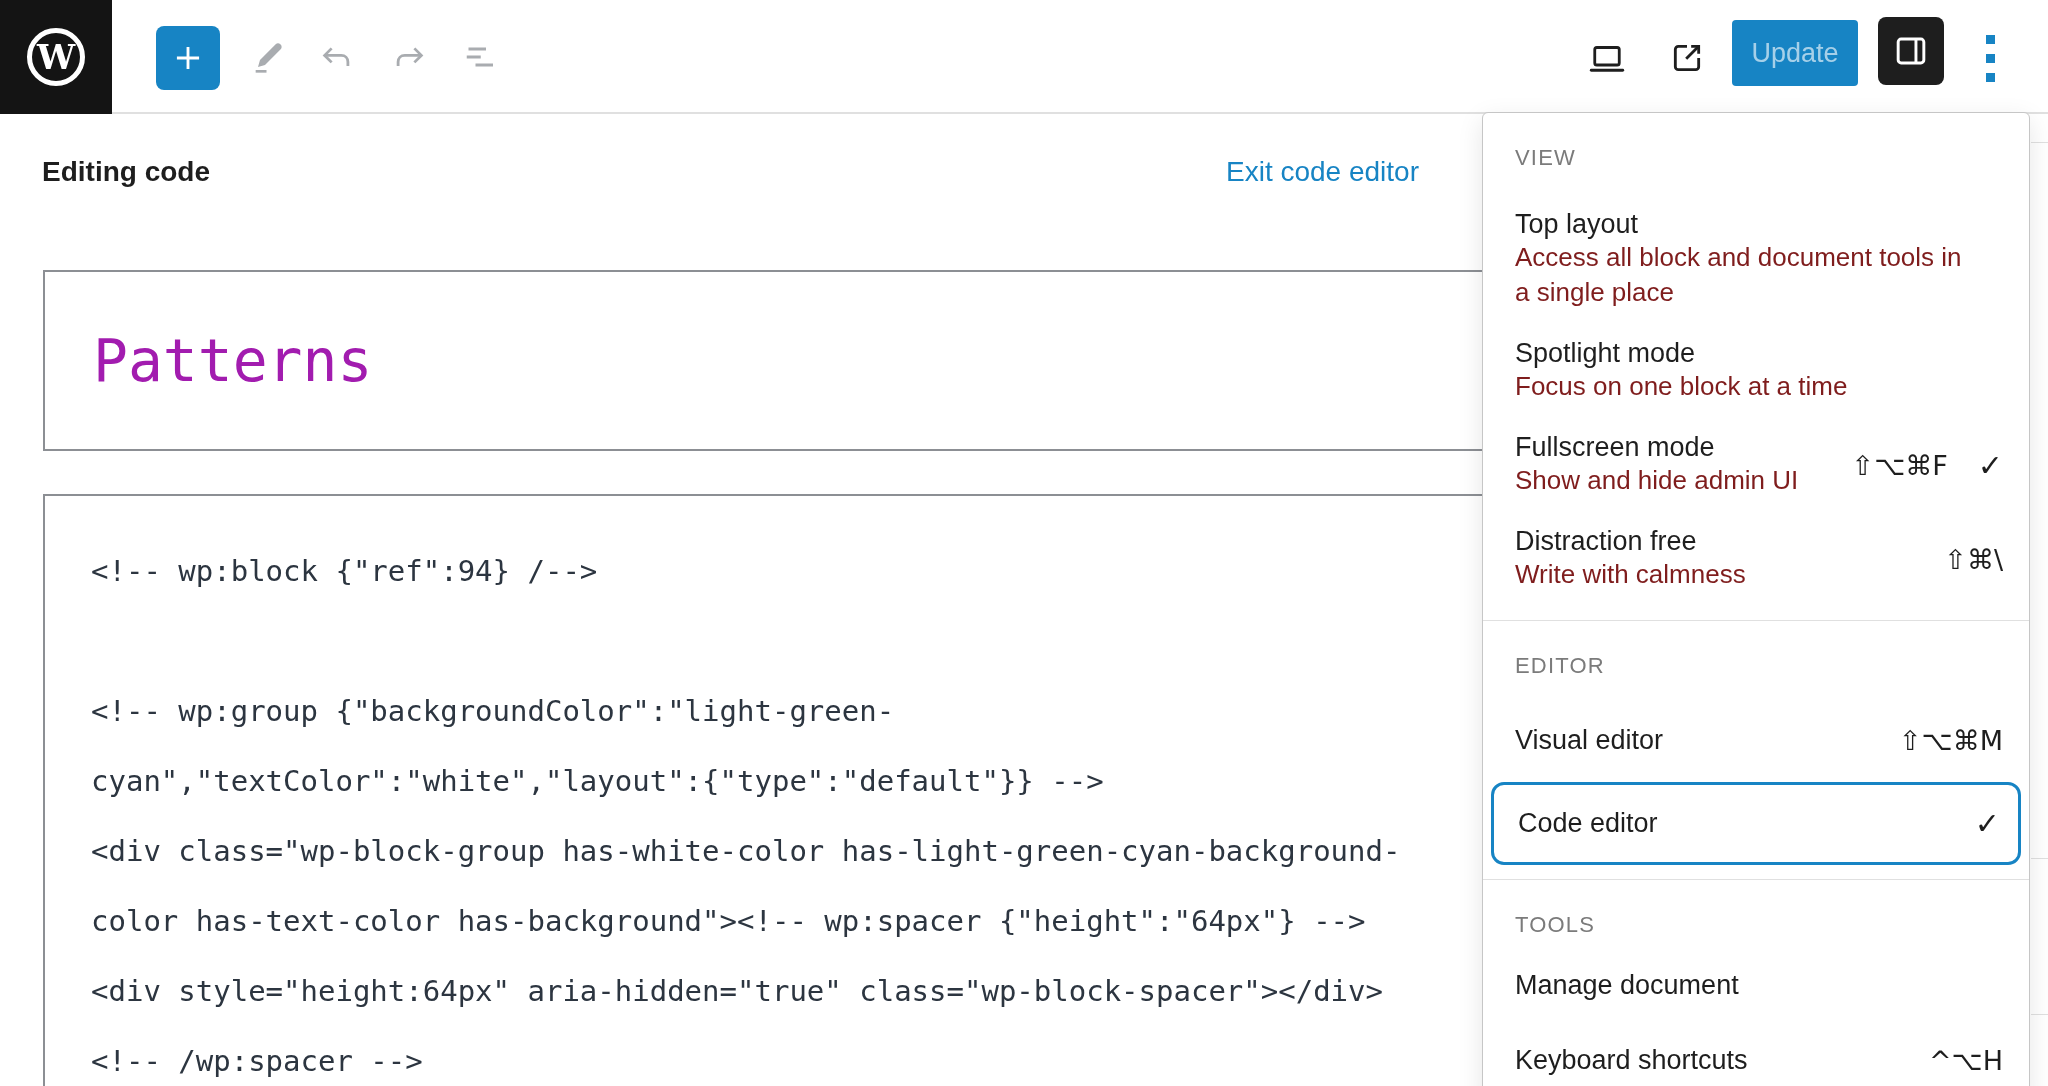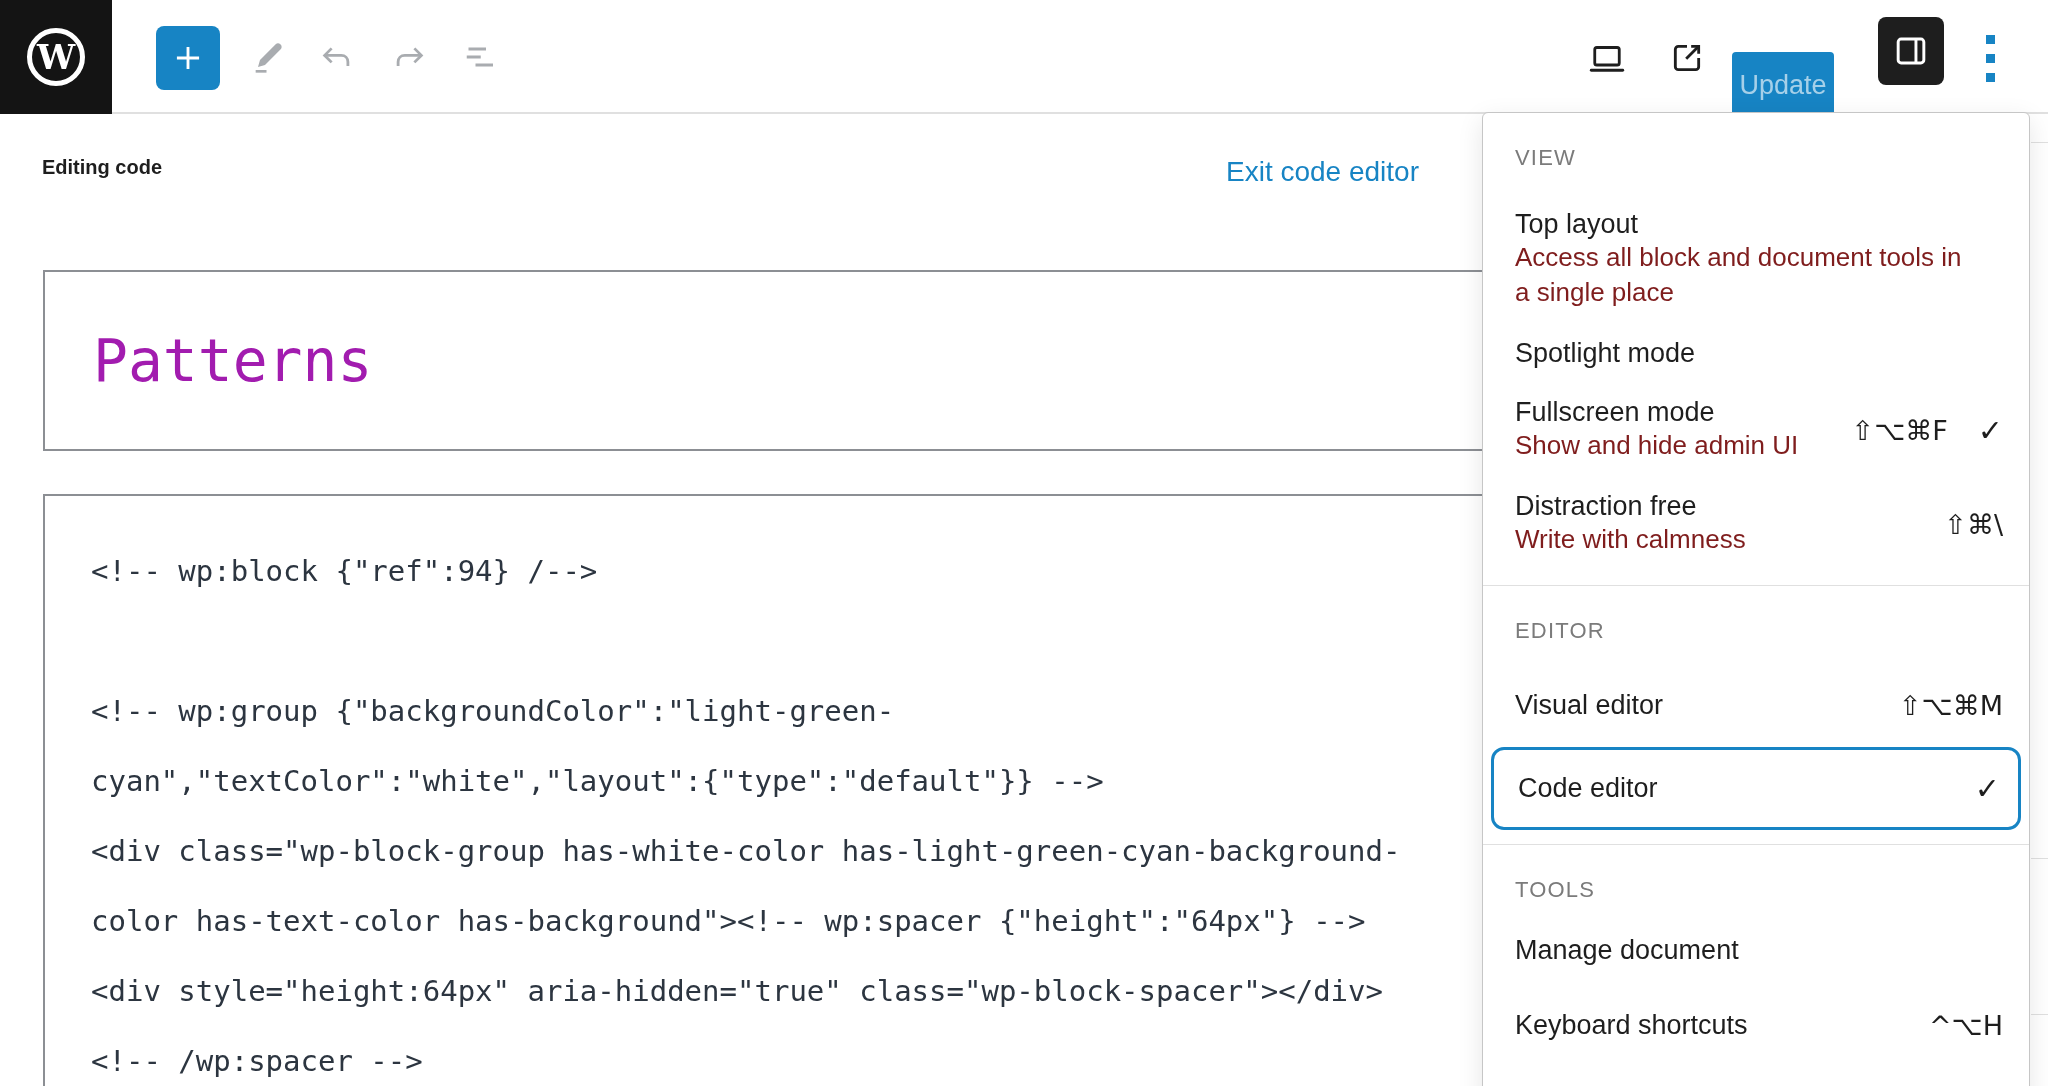--- a/index.html
+++ b/index.html
@@ -12,29 +12,29 @@
             background:#fff; border-bottom:2px solid #e0e0e0; z-index:3; }
   .wp-logo { position:absolute; left:0; top:0; width:112px; height:114px; background:#141414;
              display:flex; align-items:center; justify-content:center; cursor:pointer; }
   .wp-circle { width:58px; height:58px; border:5px solid #fff; border-radius:50%;
                display:flex; align-items:center; justify-content:center;
                color:#fff; font-family:"DejaVu Serif", serif; font-weight:bold; font-size:34px; line-height:1; }
   .plus-btn { position:absolute; left:156px; top:26px; width:64px; height:64px; border:none;
               border-radius:8px; display:flex; align-items:center; justify-content:center; cursor:pointer; }
   .icon-btn { position:absolute; top:27px; width:62px; height:62px; background:transparent; border:none;
               display:flex; align-items:center; justify-content:center; cursor:pointer; }
-  .update-btn { position:absolute; left:1732px; top:20px; width:102px; height:66px; border:none;
+  .update-btn { position:absolute; left:1732px; top:20px; width:126px; height:66px; border:none;
                 border-radius:4px; font-size:27px; font-family:"Liberation Sans",sans-serif;
-                color:rgba(255,255,255,.62); cursor:pointer;margin-top:32px; }
+                color:rgba(255,255,255,.62); cursor:pointer; }
   .toggle-btn { position:absolute; left:1878px; top:17px; width:66px; height:68px; border:none;
                 background:#1e1e1e; border-radius:8px; display:flex; align-items:center; justify-content:center; cursor:pointer; }
   .options-btn { position:absolute; left:1964px; top:26px; width:52px; height:64px; background:transparent; border:none;
                  display:flex; flex-direction:column; gap:10px; align-items:center; justify-content:center; cursor:pointer; }
   .dot { width:9px; height:9px; }
-  .mode-label { position:absolute; left:42px; top:156px; font-size:20px; font-weight:bold; color:#1e1e1e; }
+  .mode-label { position:absolute; left:42px; top:156px; font-size:28px; font-weight:bold; color:#1e1e1e; }
   .exit-link { position:absolute; right:629px; top:156px; font-size:28px; background:none; border:none;
                font-family:"Liberation Sans",sans-serif; cursor:pointer; }
 
   .title-box { position:absolute; left:43px; top:270px; width:1445px; height:181px;
                border:2px solid #8c8f94; background:#fff; display:flex; align-items:center; }
   .title-text { padding-left:48px; font-family:"DejaVu Sans Mono", monospace; font-size:58px; color:#a21caf; }
 
   .code-box { position:absolute; left:43px; top:494px; width:1445px; height:640px;
               border:2px solid #8c8f94; background:#fff; padding:40px 30px 0 46px; }
   .code-line { font-family:"DejaVu Sans Mono", monospace; font-size:29px; line-height:70px;
@@ -188,20 +188,21 @@
     <div class="menu-item">
       <div class="mi-main">
         <div class="mi-label">Top layout</div>
         <div class="mi-help">Access all block and document tools in a single place</div>
       </div>
     </div>
 
     <div class="menu-item">
       <div class="mi-main">
         <div class="mi-label">Spotlight mode</div>
+        <div class="mi-help">Focus on one block at a time</div>
       </div>
     </div>
 
     <div class="menu-item">
       <div class="mi-main">
         <div class="mi-label">Fullscreen mode</div>
         <div class="mi-help">Show and hide admin UI</div>
       </div>
       <div class="mi-right">
         <span>⇧⌥⌘F</span>

